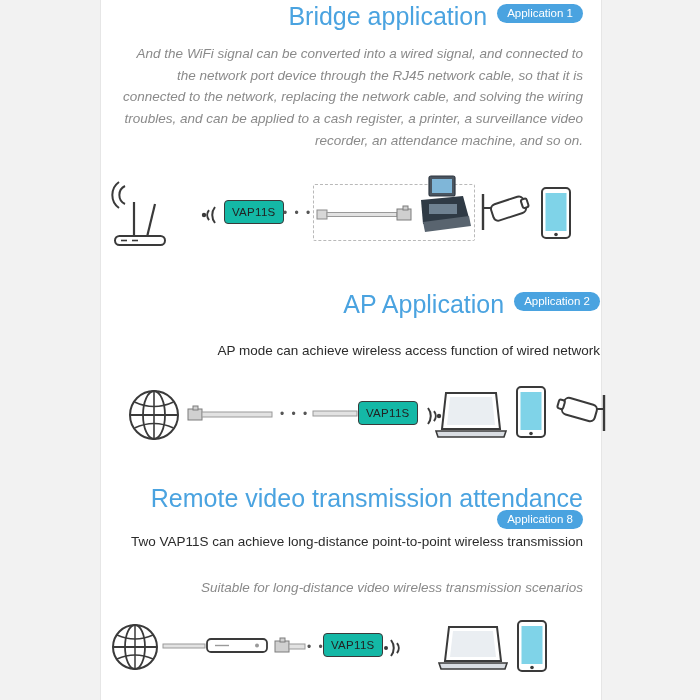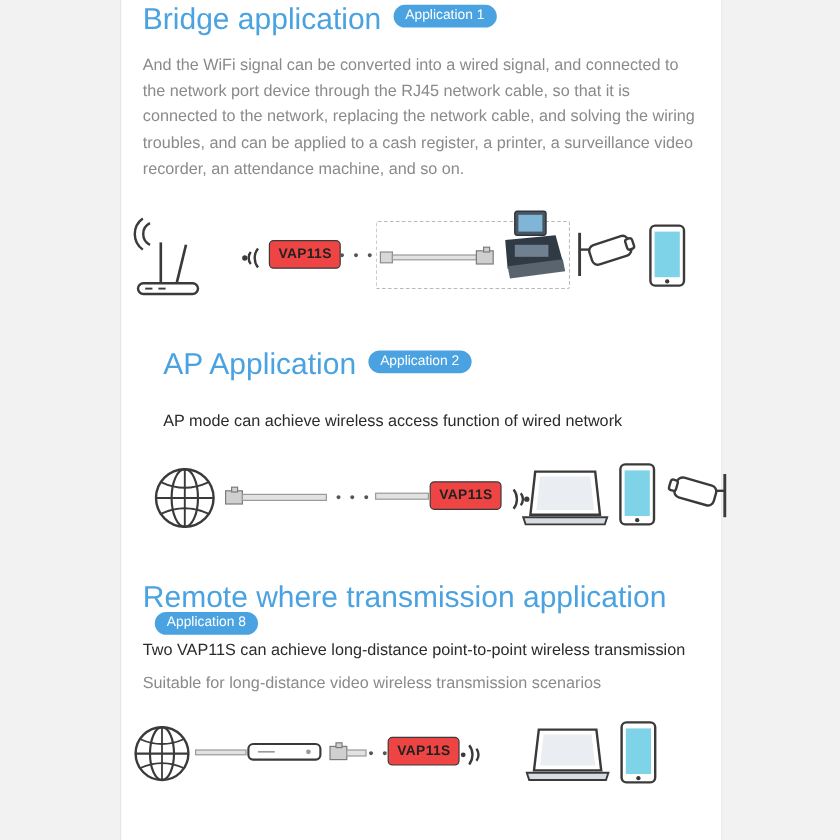--- a/index.html
+++ b/index.html
@@ -18,21 +18,21 @@
     background:#ffffff;
     border-left:1px solid #e6e6e6;
     border-right:1px solid #e6e6e6;
   }
   .side{
     position:absolute;top:0;bottom:0;width:100px;background:#f2f2f2;
   }
   .side.left{left:0;}
   .side.right{right:0;}
 
-  .section{position:relative;}
+  .section{position:relative;text-align:right;}
 
   h2.title{
     font-size:25px;
     font-weight:400;
     color:#4aa3e0;
     margin:0;
     line-height:1.15;
     letter-spacing:0px;
     display:inline;
     vertical-align:middle;
@@ -54,35 +54,35 @@
     font-size:13.5px;
     color:#2b2b2b;
     margin:0;
     line-height:1.5;
   }
   .body-text{
     font-size:13.5px;
     color:#8a8a8a;
     margin:0;
     line-height:1.62;
+    font-style:italic;
   }
 
   
   .diagram{position:relative;}
   .label-box{
     position:absolute;
     border:1px solid #3a3a3a;
     border-radius:4px;
-    background:#ef4444;
+    background:#14b8a6;
     font-size:11.5px;
     color:#222;
     padding:5px 7px;
     white-space:nowrap;
     letter-spacing:.3px;
-    font-weight:bold;
   }
   .dots{
     position:absolute;
     font-size:12px;
     color:#555;
     letter-spacing:2px;
   }
   .dash-box{
     position:absolute;
     border:1px dashed #b9b9b9;
@@ -230,24 +230,24 @@
           <rect x="8" y="10" width="34" height="17" rx="5" fill="#fff" stroke="#3a3a3a" stroke-width="2"></rect>
           <rect x="3" y="14" width="6" height="9" rx="2" fill="#fff" stroke="#3a3a3a" stroke-width="2"></rect>
         </g>
       </svg>
     </div>
   </div>
 
   <div id="sec3" class="section">
     <div class="pad">
       <div>
-        <h2 class="title" style="display:inline;">Remote where transmission application</h2><span class="badge">Application 8</span>
+        <h2 class="title" style="display:inline;">Remote video transmission attendance</h2><span class="badge">Application 8</span>
       </div>
       <p class="lead" style="">Two VAP11S can achieve long-distance point-to-point wireless transmission</p>
-      <p class="body-text" style="margin-top:6px;">Suitable for long-distance video wireless transmission scenarios</p>
+      <p class="body-text" style="margin-top:25px;">Suitable for long-distance video wireless transmission scenarios</p>
     </div>
 
     <div class="diagram" style="height:80px;margin-top:16px;">
 
       <svg style="position:absolute;left:8px;top:6px;" width="52" height="52">
         <circle cx="26" cy="26" r="22" fill="#fff" stroke="#3a3a3a" stroke-width="2"></circle>
         <ellipse cx="26" cy="26" rx="10" ry="22" fill="none" stroke="#3a3a3a" stroke-width="1.8"></ellipse>
         <line x1="4" y1="26" x2="48" y2="26" stroke="#3a3a3a" stroke-width="1.8"></line>
         <path d="M8 14 Q26 22 44 14" fill="none" stroke="#3a3a3a" stroke-width="1.5"></path>
         <path d="M8 38 Q26 30 44 38" fill="none" stroke="#3a3a3a" stroke-width="1.5"></path>

